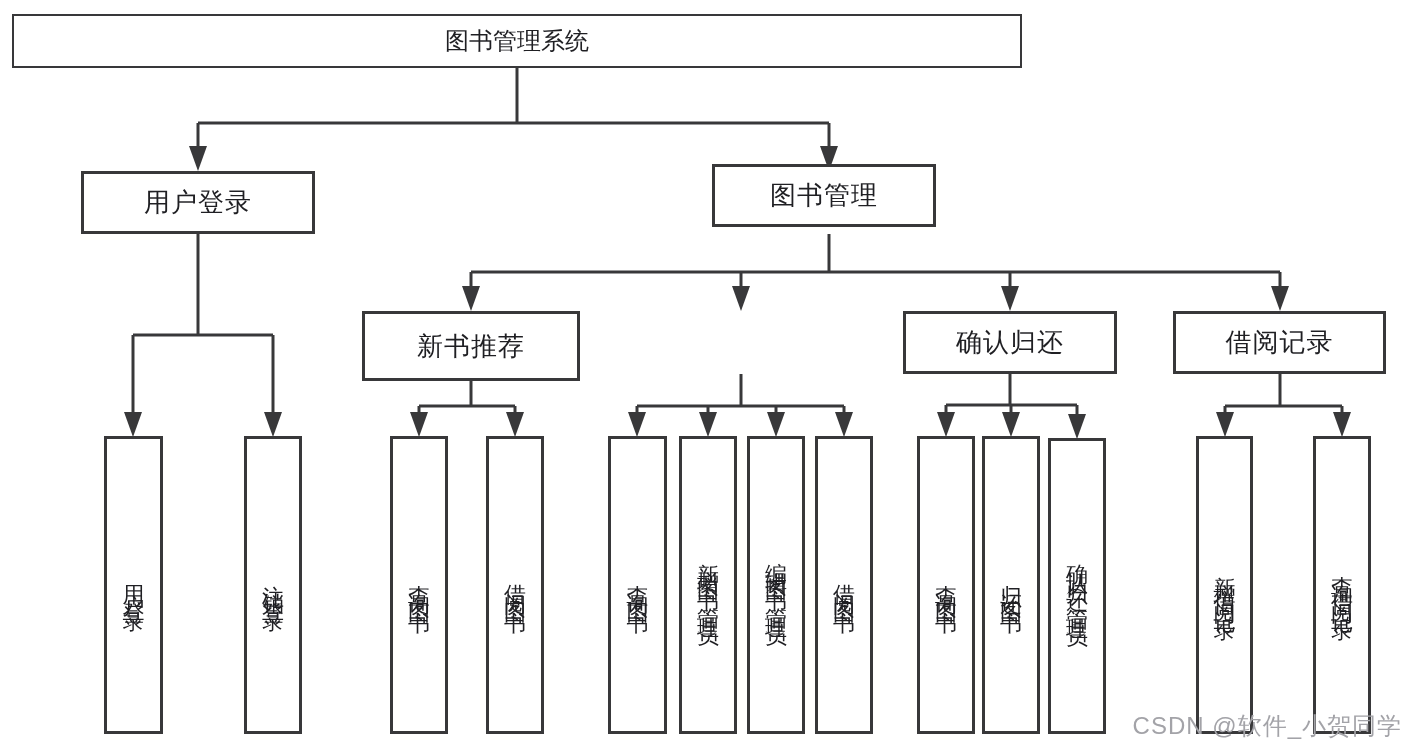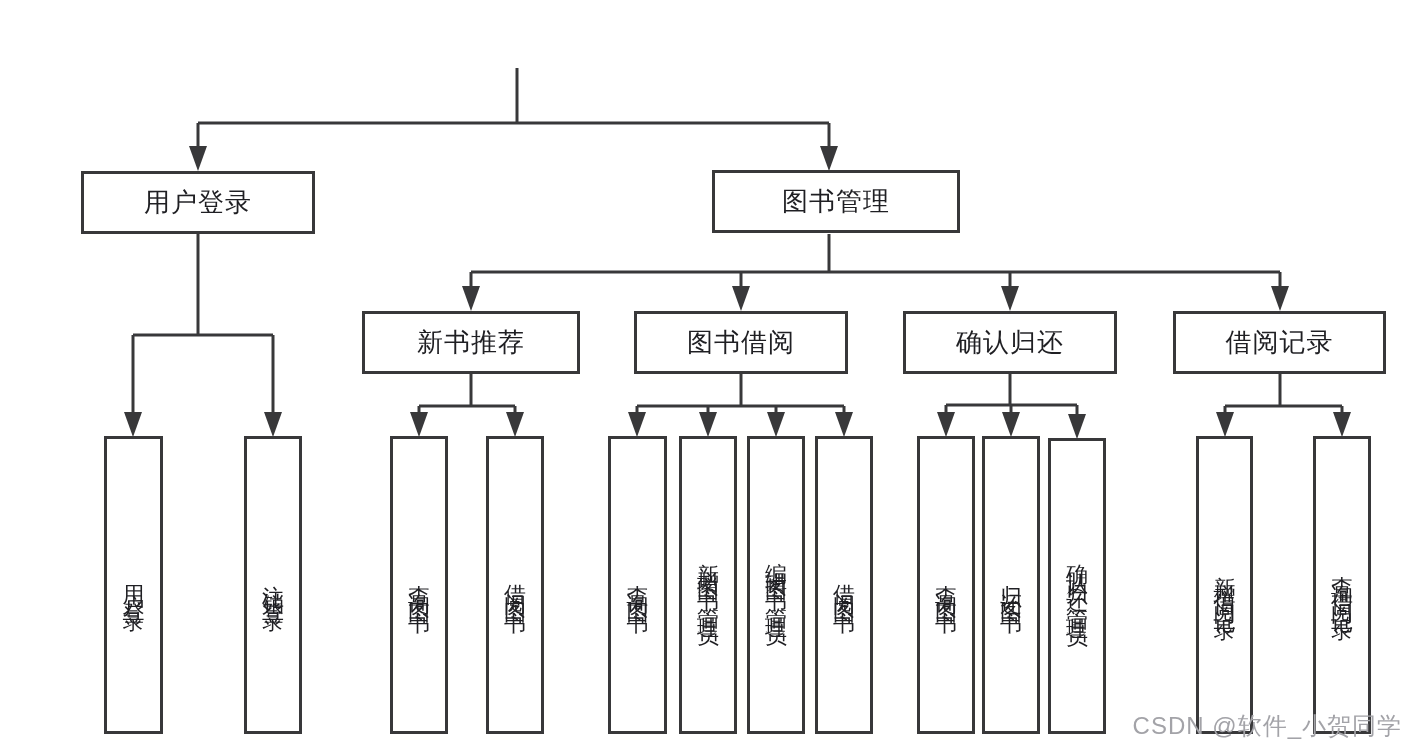--- a/index.html
+++ b/index.html
@@ -123,33 +123,33 @@
     <g>
       <line x1="1280" y1="374" x2="1280" y2="406"></line>
       <line x1="1225" y1="406" x2="1342" y2="406"></line>
       <line x1="1225" y1="406" x2="1225" y2="418"></line>
       <polygon points="1216,412 1234,412 1225,437"></polygon>
       <line x1="1342" y1="406" x2="1342" y2="418"></line>
       <polygon points="1333,412 1351,412 1342,437"></polygon>
     </g>
   </svg>
 
+  <div class="box root" style="left:12px;top:14px;width:1010px;height:54px;">
+    <span class="h-label">图书管理系统</span>
+  </div>
 
   <div class="box" style="left:81px;top:171px;width:234px;height:63px;">
     <span class="h-label">用户登录</span>
   </div>
-  <div class="box" style="left:712px;top:170px;width:248px;height:63px;">
+  <div class="box" style="left:712px;top:164px;width:224px;height:63px;">
     <span class="h-label">图书管理</span>
   </div>
 
-  <div class="box" style="left:362px;top:311px;width:218px;height:63px;">
+  <div class="box" style="left:362px;top:311px;width:218px;height:70px;">
     <span class="h-label">新书推荐</span>
-  </div>
-  <div class="box" style="left:634px;top:311px;width:214px;height:63px;">
-    <span class="h-label">图书借阅</span>
   </div>
   <div class="box" style="left:903px;top:311px;width:214px;height:63px;">
     <span class="h-label">确认归还</span>
   </div>
   <div class="box" style="left:1173px;top:311px;width:213px;height:63px;">
     <span class="h-label">借阅记录</span>
   </div>
 
   <div class="box" style="left:104px;top:436px;width:59px;height:298px;">
     <span class="v-label">用户登录</span>

